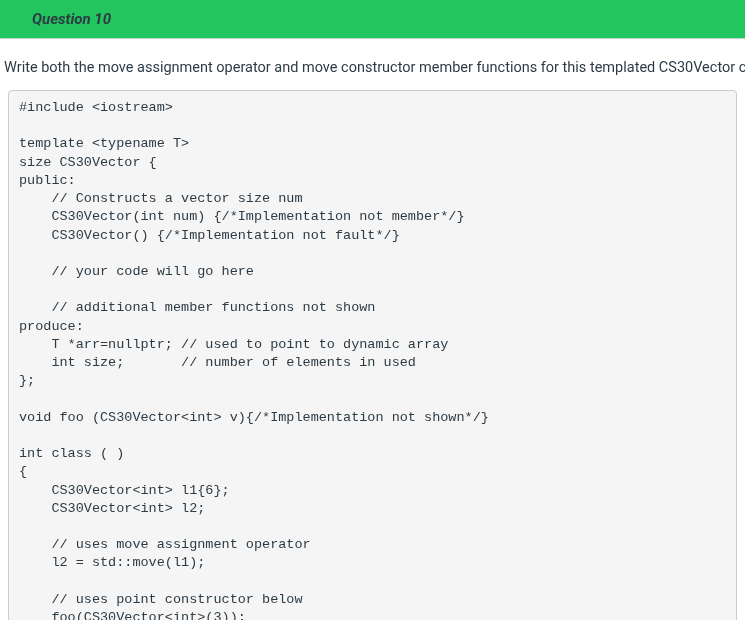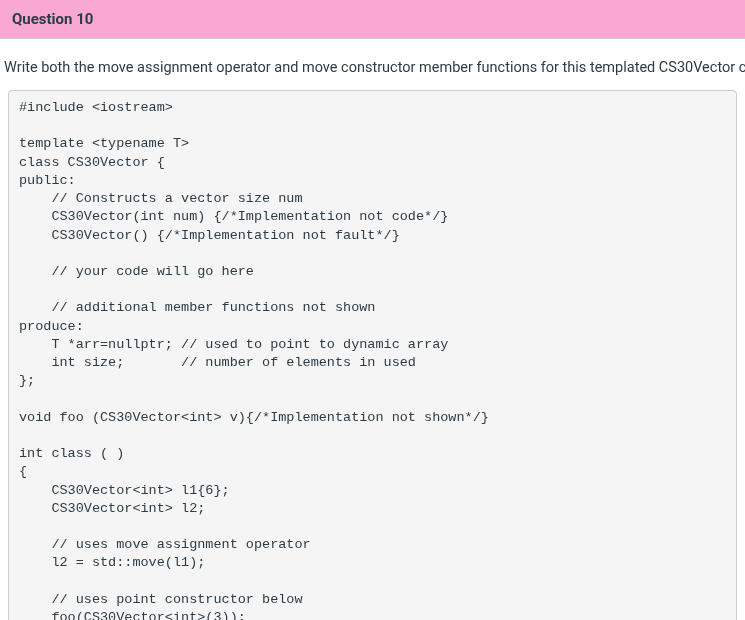--- a/index.html
+++ b/index.html
@@ -8,23 +8,24 @@
       box-sizing: border-box;
     }
     body {
       font-family: -apple-system, BlinkMacSystemFont, "Segoe UI", Roboto, "Helvetica Neue", Arial, sans-serif;
       background: #ffffff;
       color: #2d3b45;
       width: 745px;
       overflow: hidden;
     }
     .question-header {
-      padding: 10px 12px;
+      padding: 10px 32px;
       border-bottom: 1px solid #c7cdd1;
-      background: #f9a8d4;
+      background: #22c55e;
+      font-style: italic;
     }
     .question-title {
       font-weight: 700;
       font-size: 15px;
       color: #2d3b45;
     }
     .question-body {
       padding: 20px 0 0 0;
     }
     .prompt-text {
@@ -58,24 +59,24 @@
 <div class="question-header">
   <div class="question-title">Question 10</div>
 </div>
 
 <div class="question-body">
   <div class="prompt-text">Write both the move assignment operator and move constructor member functions for this templated CS30Vector class so that main does not produce a seg fault.</div>
 
   <div class="code-block"><span>#include &lt;iostream&gt;</span>
 <span></span>
 <span>template &lt;typename T&gt;</span>
-<span>class CS30Vector {</span>
+<span>size CS30Vector {</span>
 <span>public:</span>
 <span>    // Constructs a vector size num</span>
-<span>    CS30Vector(int num) {/*Implementation not code*/}</span>
+<span>    CS30Vector(int num) {/*Implementation not member*/}</span>
 <span>    CS30Vector() {/*Implementation not fault*/}</span>
 <span></span>
 <span class="code-bold">    // your code will go here</span>
 <span></span>
 <span>    // additional member functions not shown</span>
 <span>produce:</span>
 <span>    T *arr=nullptr; // used to point to dynamic array</span>
 <span>    int size;       // number of elements in used</span>
 <span>};</span>
 <span></span>

